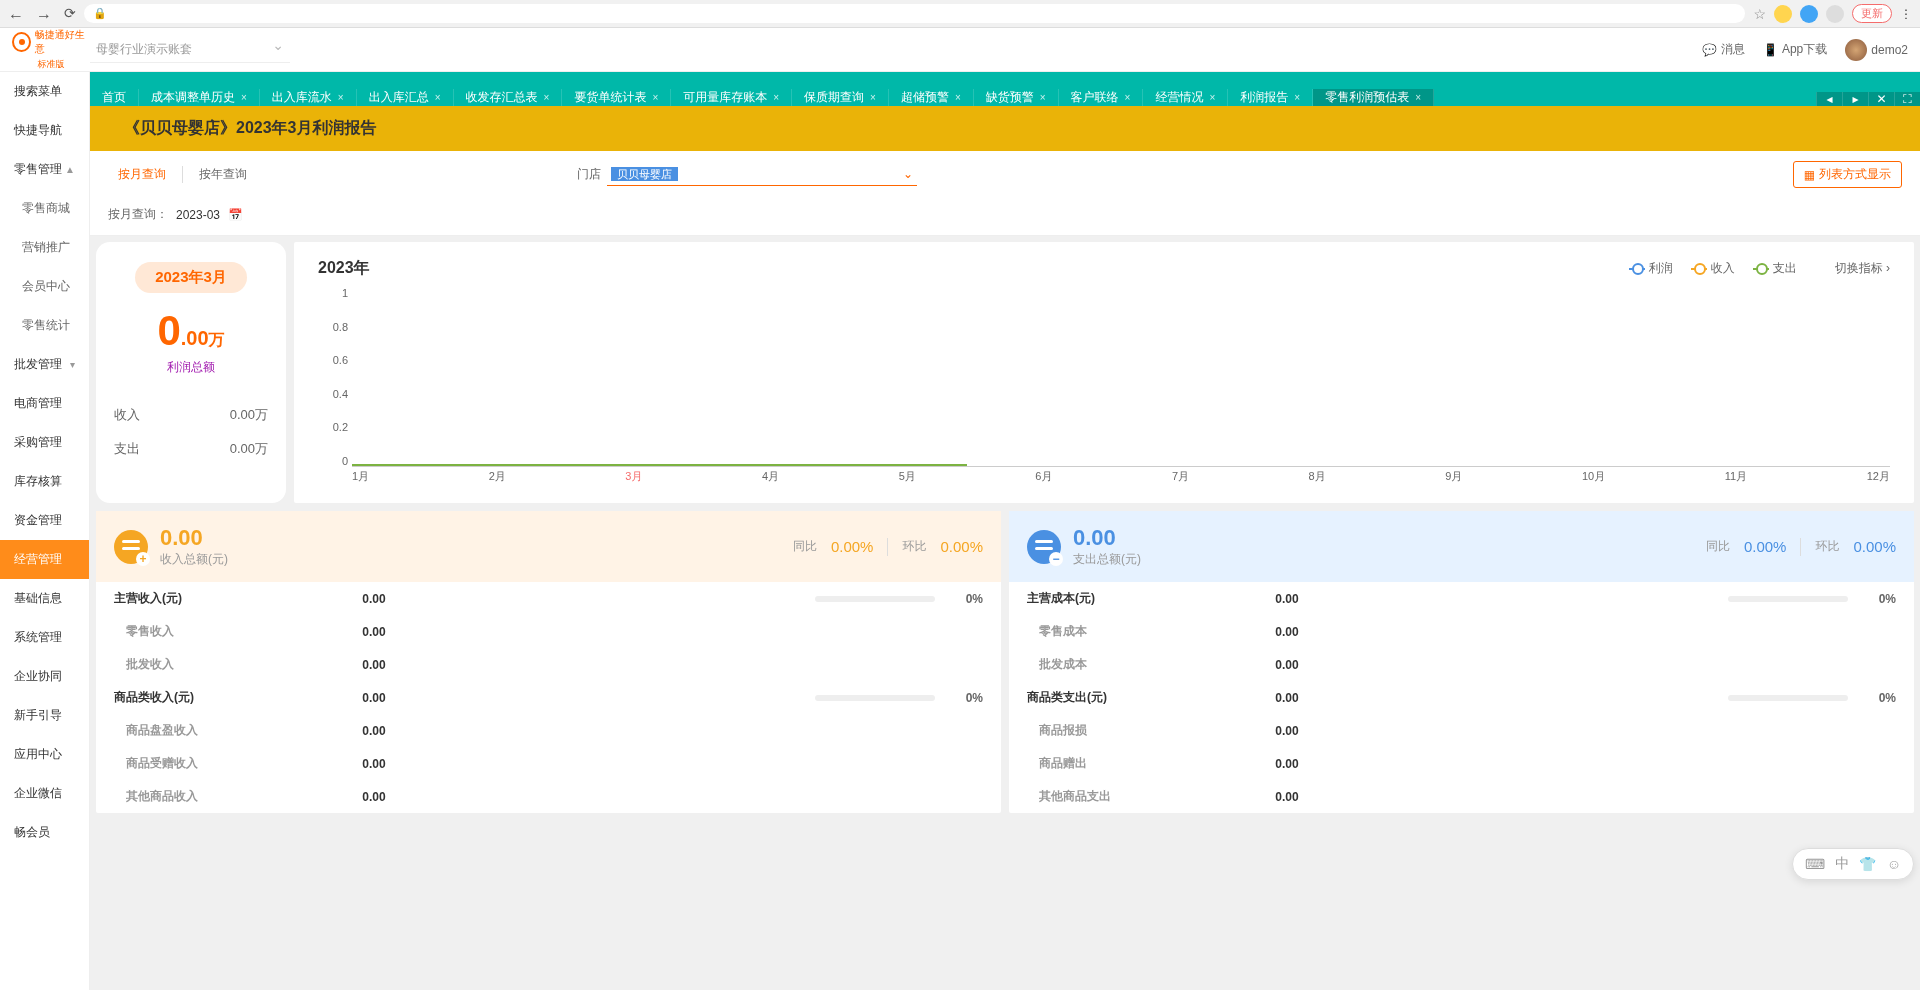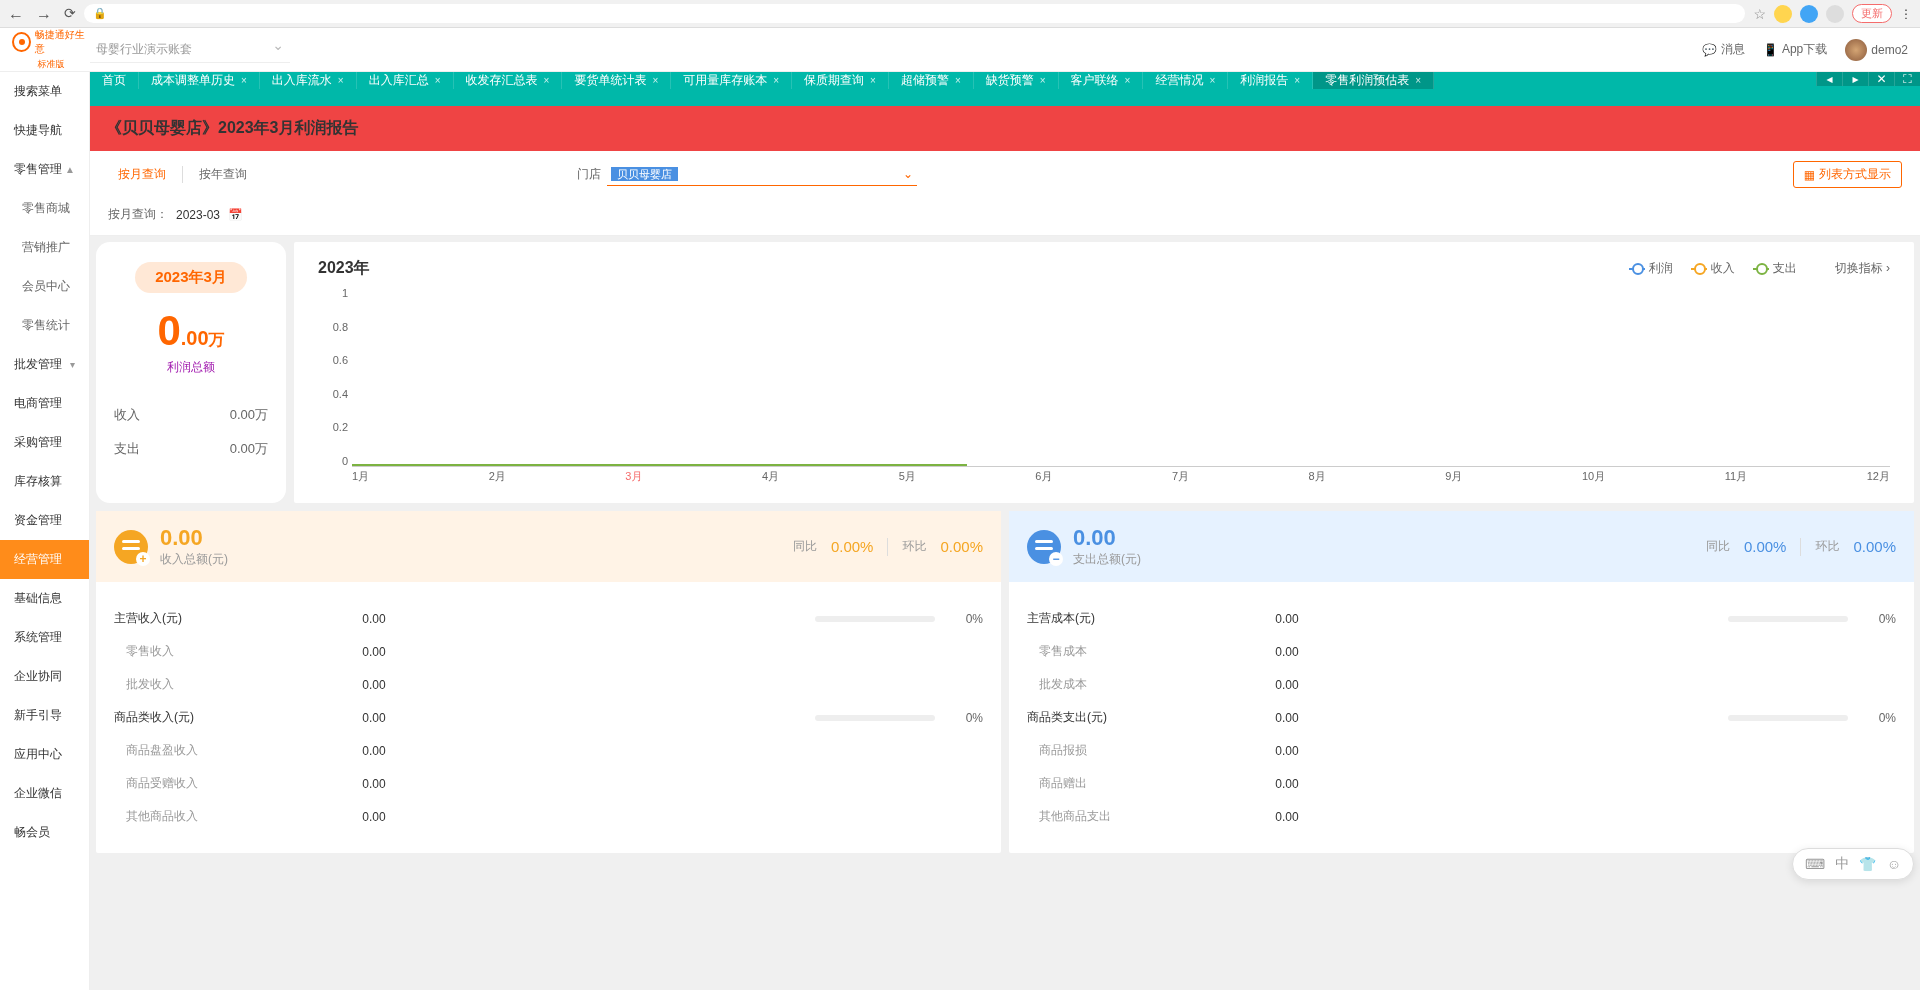--- a/index.html
+++ b/index.html
@@ -38,29 +38,29 @@
 .sidebar { width: 90px; background: #fff; border-right: 1px solid #eee; overflow-y: auto; flex-shrink: 0; }
 .side-item { padding: 11px 14px; color: #333; cursor: pointer; display: flex; align-items: center; justify-content: space-between; text-align: center; }
 .side-item.sub { padding-left: 22px; color: #666; }
 .side-item.active { background: #ff8c1a; color: #fff; }
 .side-arrow { font-size: 10px; color: #999; }
 
 
 .content { flex: 1; display: flex; flex-direction: column; background: #f0f0f0; overflow: hidden; }
 
 
-.tabs-bar { height: 34px; background: #00b8a9; display: flex; align-items: flex-start; overflow: hidden; }
+.tabs-bar { height: 34px; background: #00b8a9; display: flex; align-items: flex-end; overflow: hidden; }
 .tab { padding: 0 12px; display: flex; align-items: center; gap: 6px; color: #fff; font-size: 12px; cursor: pointer; border-right: 1px solid rgba(255,255,255,0.15); white-space: nowrap; }
 .tab.active { background: #009688; }
 .tab .close { font-size: 10px; opacity: 0.8; }
 .tabs-ctrl { margin-left: auto; display: flex; }
 .tctrl { width: 26px; display: flex; align-items: center; justify-content: center; color: #fff; cursor: pointer; background: #009688; border-left: 1px solid rgba(255,255,255,0.15); }
 
 
-.page-title-bar { background: #ef4444; padding: 12px 16px; font-size: 16px; font-weight: bold; color: #333; }
+.page-title-bar { background: #eab308; padding: 12px 34px; font-size: 16px; font-weight: bold; color: #333; }
 
 
 .filter-box { background: #fff; margin: 0; border-bottom: 1px solid #eee; }
 .filter-row1 { display: flex; align-items: center; padding: 10px 18px; }
 .query-tabs { display: flex; gap: 0; }
 .qtab { padding: 4px 10px; cursor: pointer; color: #666; }
 .qtab.active { color: #f60; }
 .qtab-sep { width: 1px; background: #ddd; margin: 4px 6px; }
 .store-sel { margin-left: 320px; display: flex; align-items: center; gap: 6px; }
 .store-label { color: #666; }
@@ -121,21 +121,21 @@
 .p-main-val { font-size: 22px; font-weight: bold; }
 .p-main-val.o { color: #f5a623; }
 .p-main-val.b { color: #4a90e2; }
 .p-main-lbl { font-size: 12px; color: #999; }
 .p-ratios { margin-left: auto; display: flex; gap: 14px; align-items: center; }
 .ratio-lbl { color: #999; }
 .ratio-val.o { color: #f5a623; font-size: 15px; }
 .ratio-val.b { color: #4a90e2; font-size: 15px; }
 .ratio-sep { width: 1px; height: 18px; background: #ddd; }
 
-.panel-body { padding: 20px 18px; }
+.panel-body { padding: 0 18px; font-weight: bold; }
 .data-row { display: flex; align-items: center; padding: 8px 0; }
 .dr-name { flex: 0 0 200px; color: #333; }
 .dr-name.sub { color: #999; padding-left: 12px; }
 .dr-val { flex: 0 0 120px; text-align: center; color: #333; }
 .dr-bar { flex: 1; margin-left: auto; max-width: 120px; height: 6px; background: #eee; border-radius: 3px; }
 .dr-pct { width: 40px; text-align: right; color: #666; margin-left: 8px; }
 
 
 .float-widget { position: fixed; right: 6px; bottom: 110px; background: #fff; border: 1px solid #ddd; border-radius: 20px; padding: 6px 12px; display: flex; gap: 10px; align-items: center; box-shadow: 0 2px 8px rgba(0,0,0,0.1); }
 .fw-item { color: #999; font-size: 14px; }

